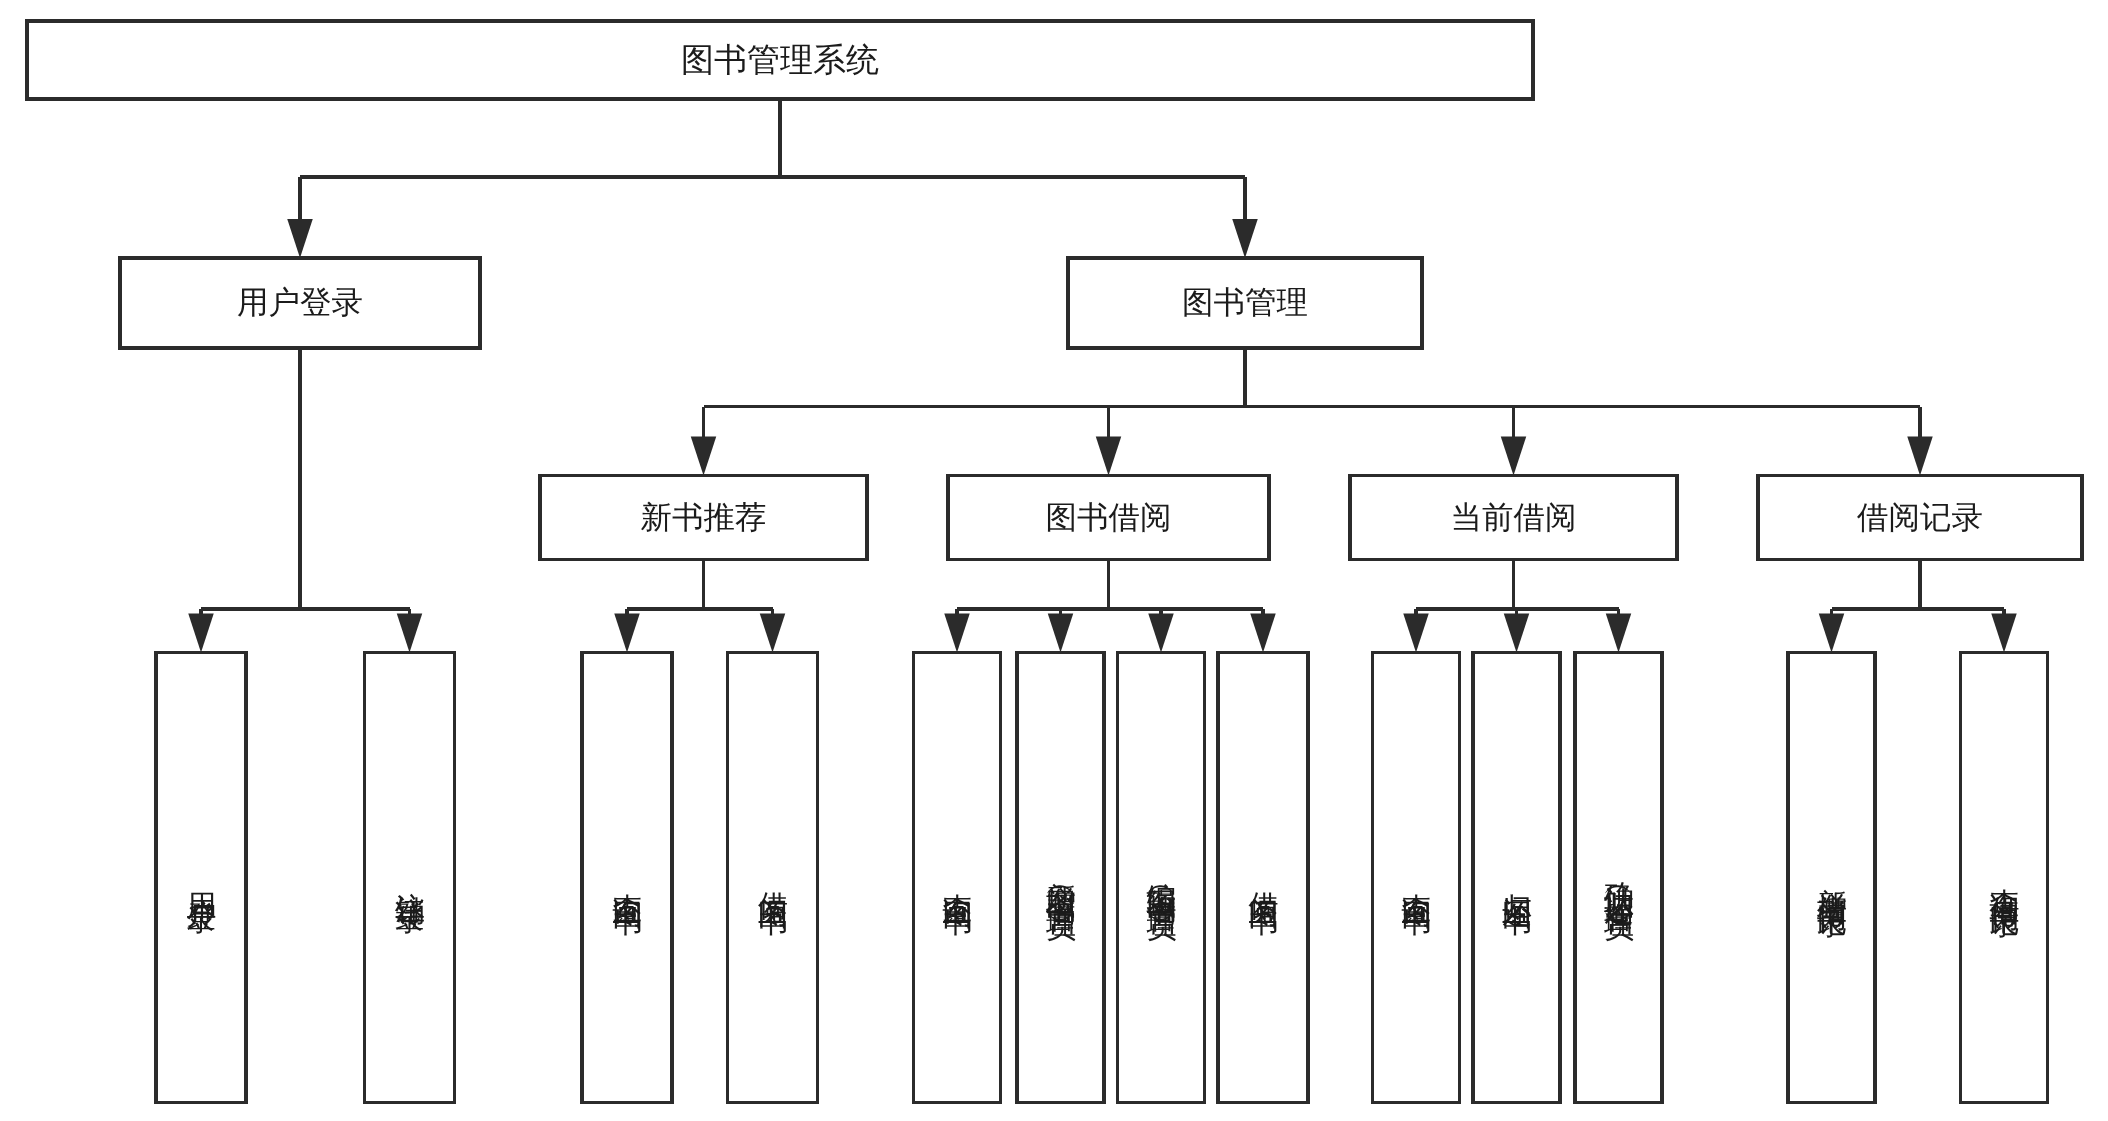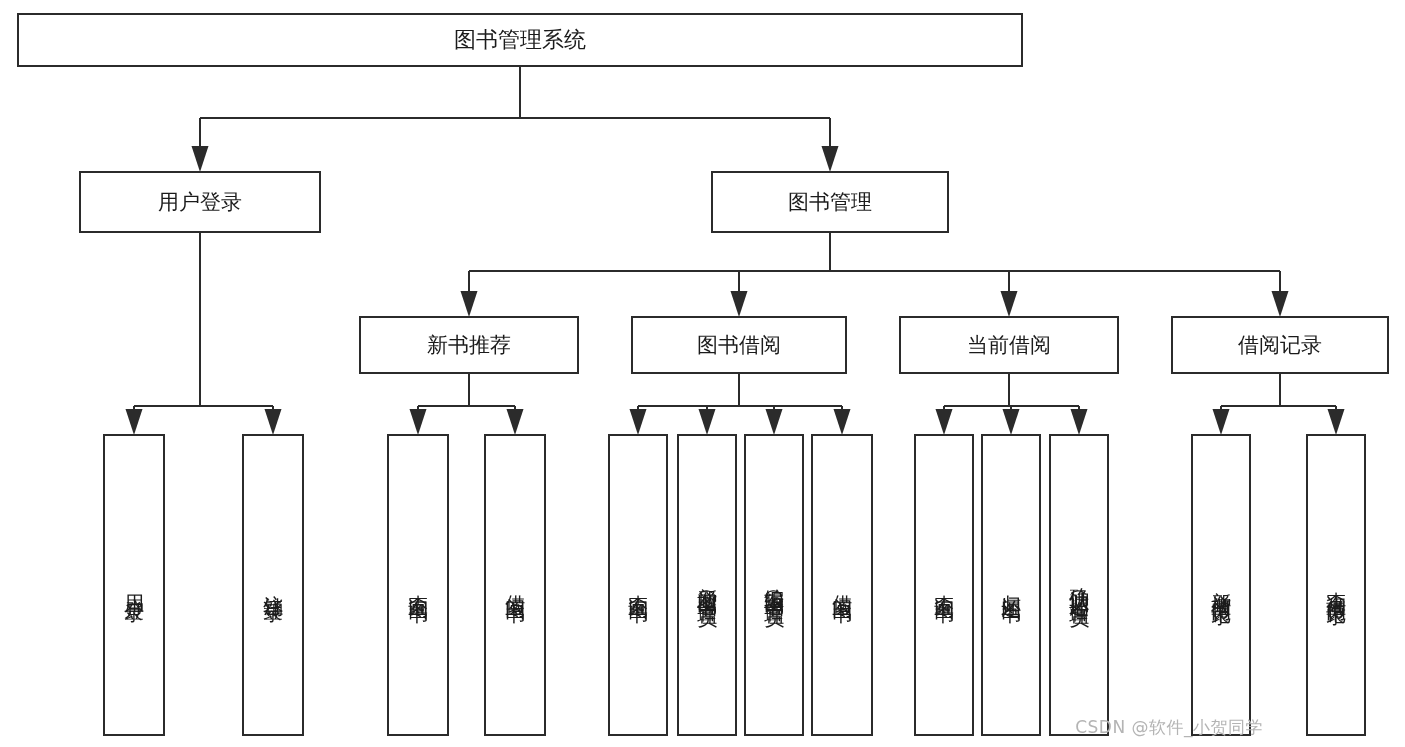--- a/index.html
+++ b/index.html
@@ -222,14 +222,13 @@
       <div class="vlabel-wrap" style="left: 1050px; top: 435px; width: 58px; height: 300px;">
         <span class="vlabel">确认归还（管理员）</span>
       </div>
       <div class="vlabel-wrap" style="left: 1192px; top: 435px; width: 58px; height: 300px;">
         <span class="vlabel">新增借阅记录</span>
       </div>
       <div class="vlabel-wrap" style="left: 1307px; top: 435px; width: 58px; height: 300px;">
         <span class="vlabel">查询借阅记录</span>
       </div>
     </div>
-  <div class="watermark">CSDN @软件_小贺同学</div>
 </div>
 
 </body></html>

